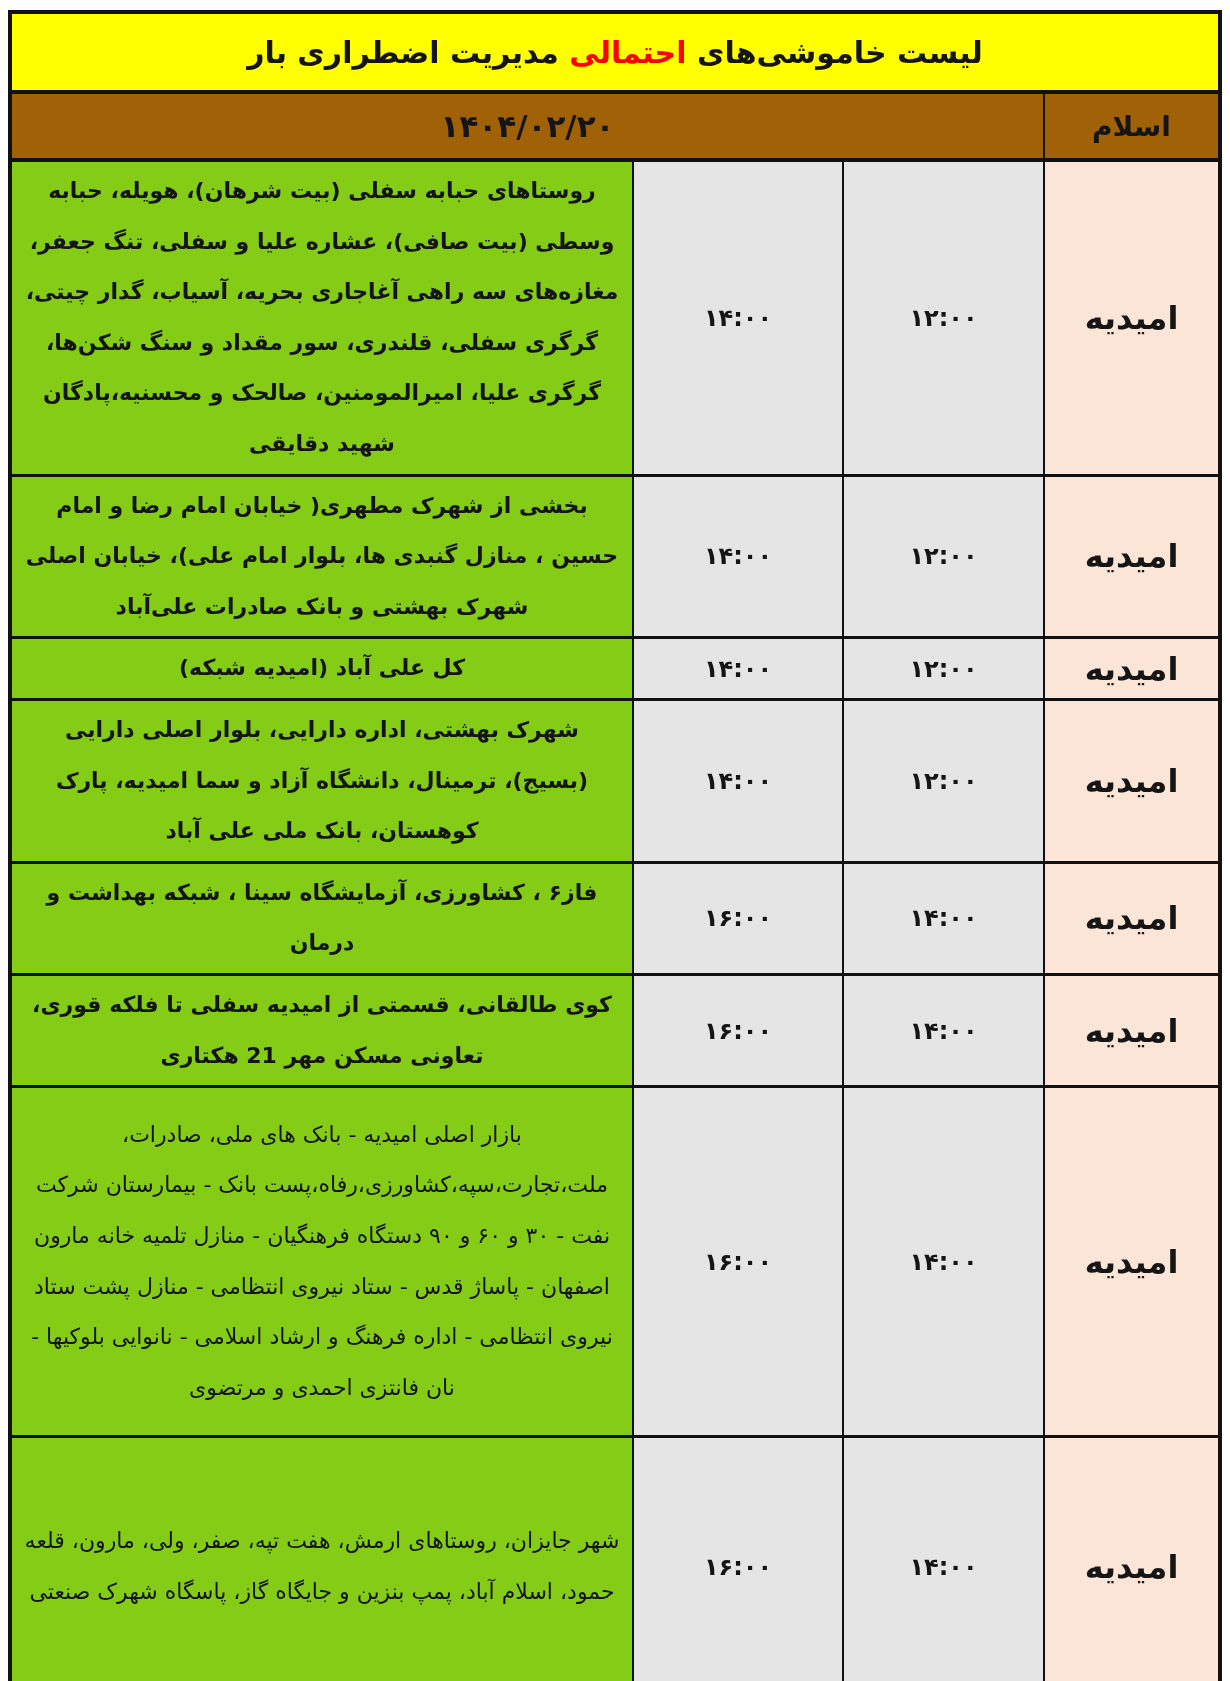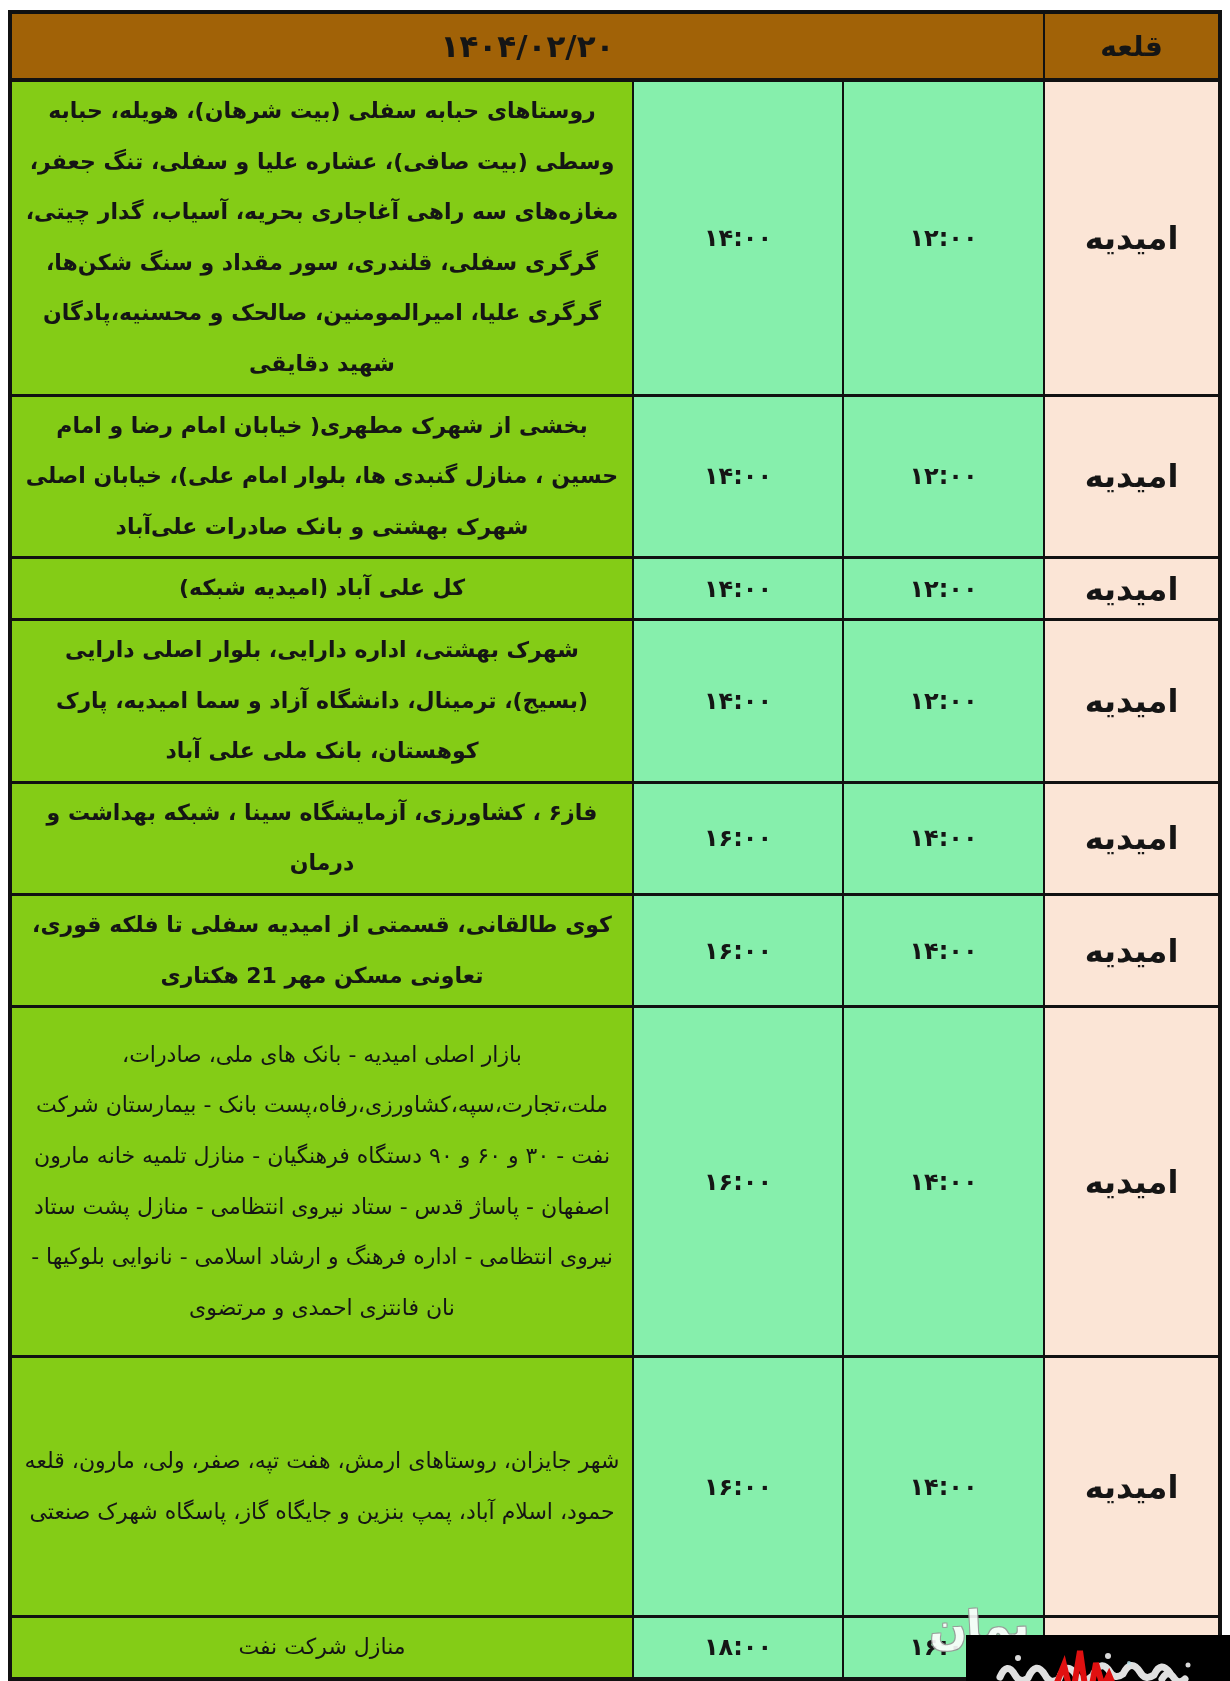--- a/index.html
+++ b/index.html
@@ -47,21 +47,21 @@
     font-size:31px;font-weight:bold;
     border-bottom:4px solid #111;
   }
   tr.date-row td.date-label{font-size:28px;}
   td.desc{
     background:#84cc16;
     font-size:22px;font-weight:bold;
     line-height:2.3;
   }
   td.time{
-    background:#86efac;
+    background:#e5e5e5;
     font-size:24px;font-weight:bold;
     letter-spacing:1px;
   }
   td.city{
     background:#fbe5d6;
     font-size:32px;font-weight:bold;
   }
   tr.light td.desc{font-weight:normal;}
 
   
@@ -98,22 +98,27 @@
 <div class="sheet">
 
   <table class="outages">
     <colgroup>
       <col class="c-city">
         <col class="c-start">
         <col class="c-end">
         <col class="c-desc">
     </colgroup>
     <tbody>
+      <tr class="title-row">
+        <td colspan="4">
+          <span>لیست خاموشی‌های </span><span class="hl">احتمالی</span><span> مدیریت اضطراری بار</span>
+        </td>
+      </tr>
       <tr class="date-row">
-        <td class="date-label">قلعه</td>
+        <td class="date-label">اسلام</td>
         <td colspan="3">۱۴۰۴/۰۲/۲۰</td>
       </tr>
 
     <tr style="height: 307px;">
           <td class="city">امیدیه</td>
           <td class="time">۱۲:۰۰</td>
           <td class="time">۱۴:۰۰</td>
           <td class="desc">روستاهای حبابه سفلی (بیت شرهان)، هویله، حبابه وسطی (بیت صافی)، عشاره علیا و سفلی، تنگ جعفر، مغازه‌های سه راهی آغاجاری بحریه، آسیاب، گدار چیتی، گرگری سفلی، قلندری، سور مقداد و سنگ شکن‌ها، گرگری علیا، امیرالمومنین، صالحک و محسنیه،پادگان شهید دقایقی</td>
         </tr>
         <tr style="height: 145px;">

